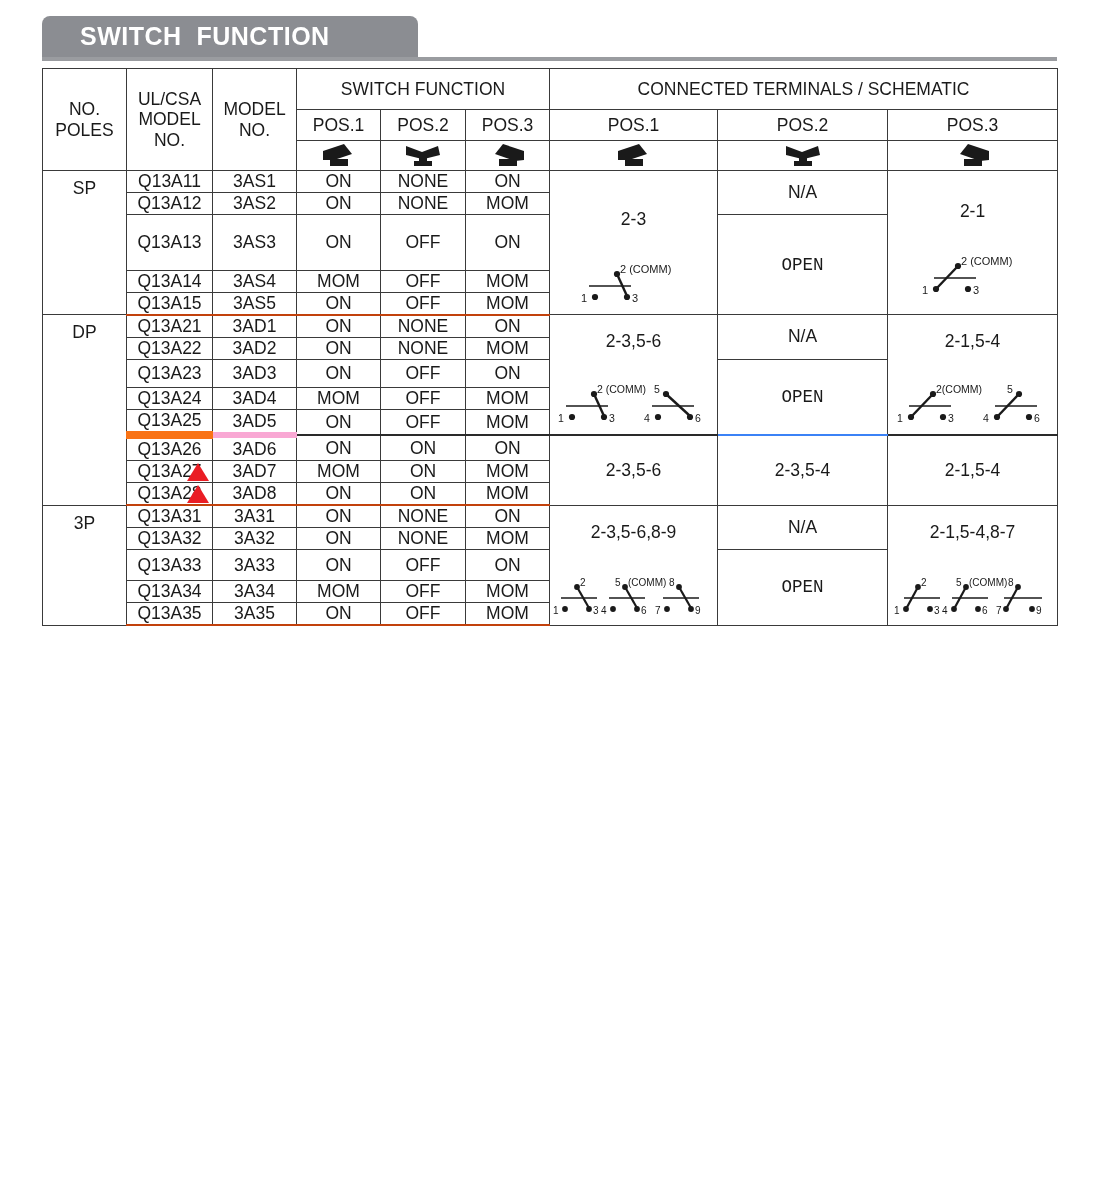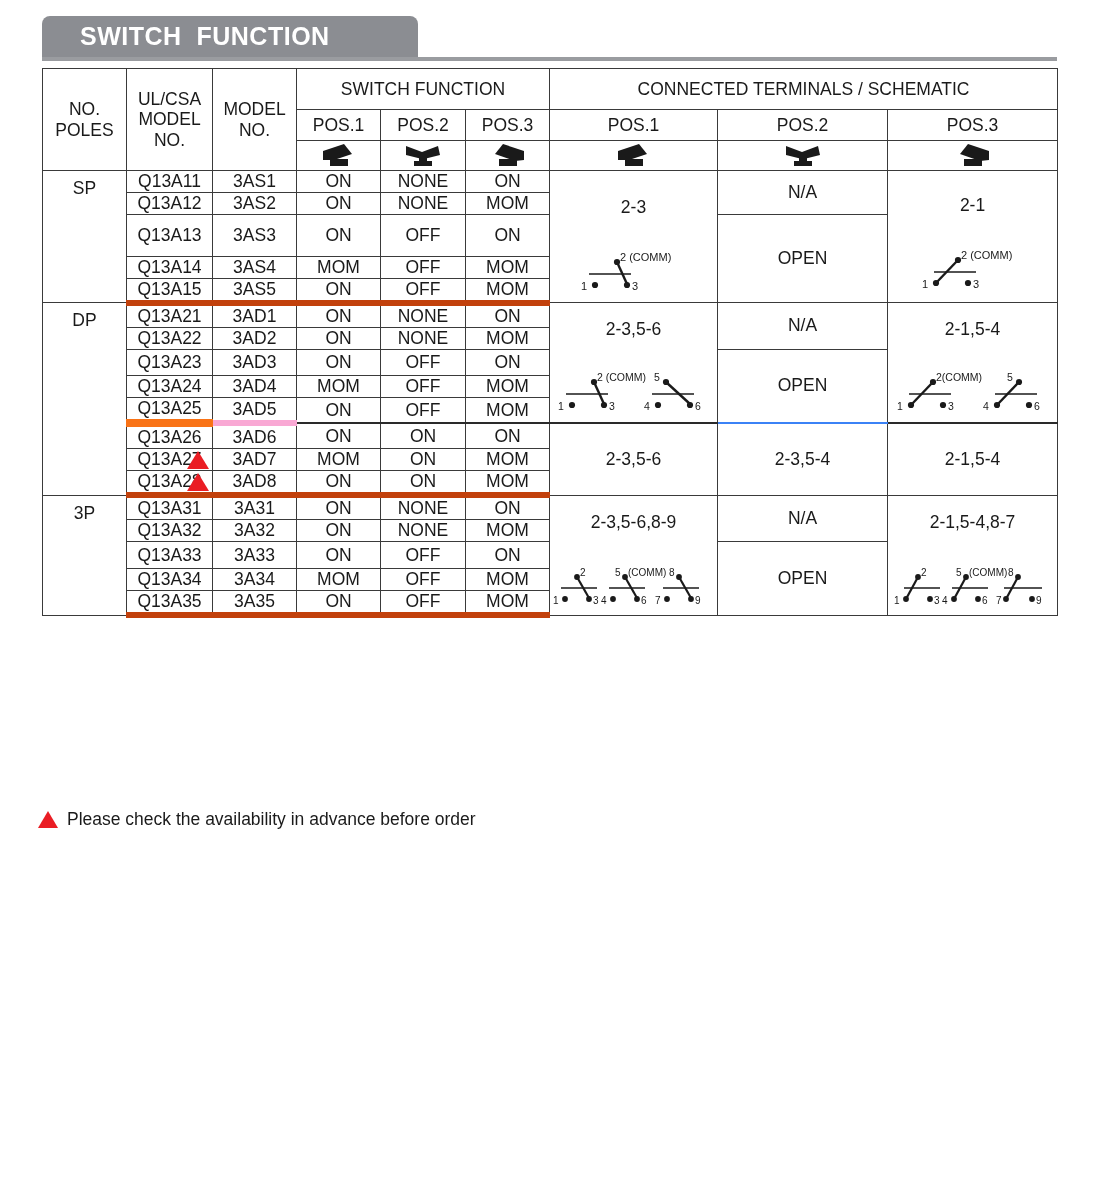--- a/index.html
+++ b/index.html
@@ -39,37 +39,37 @@
   }
   #fn-table td, #fn-table th {
     border:1px solid #3a3a3a;
     text-align:center; vertical-align:middle;
     font-weight:normal;
     font-size:17.5px;
     padding:0;
     background:#fff;
   }
   .thick-top > td, .thick-top > th { border-top:2px solid #2a2a2a; }
-  #fn-table tr.grp-end > td { border-bottom:6px solid #c2410c; }
+  #fn-table tr.grp-end > td { border-bottom:2px solid #c2410c; }
 
   .hdr { font-size:17.5px; line-height:1.18; }
   .r-txt { height:22px; }
   .pole-cell { font-size:17.5px; position:relative; }
   .tri-cell { position:relative; }
   .tri {
     position:absolute; right:3px; top:50%; transform:translateY(-50%);
     width:0; height:0;
     border-left:11px solid transparent;
     border-right:11px solid transparent;
     border-bottom:18px solid #ea1d24;
   }
   .sch-cell { position:relative; }
   .sch-label { font-size:17.5px;margin-top:28px; }
   .sch-art { display:block; margin:0 auto; }
-  .open-cell { font-size:17.5px; }
+  .open-cell { font-size:17.5px;font-family:Liberation Mono, monospace; }
   .icon-row td { height:30px; }
   .sw-icon { display:block; margin:0 auto; }
 
   
   #notes { position:absolute; left:38px; top:806px; width:700px; }
   .note-line { display:flex; align-items:center; font-size:17.5px; line-height:1.5; }
   .note-line.n1 { margin-bottom:5px; }
   .note-tri {
     width:0; height:0; margin-right:9px;
     border-left:10px solid transparent;
@@ -177,21 +177,21 @@
 
     <tr class="thick-top">
       <td rowspan="5" class="pole-cell" style="vertical-align:top;padding-top:7px">SP</td>
       <td class="r-txt tri-cell">Q13A11</td>
       <td>3AS1</td>
       <td>ON</td>
       <td>NONE</td>
       <td>ON</td>
 
       <td rowspan="5" class="sch-cell">
-        <div class="sch-label" style="margin-top:26px">2-3</div>
+        <div class="sch-label" style="margin-top:38px">2-3</div>
         <svg class="sch-art" width="150" height="58" viewBox="0 0 150 58" style="margin-top:26px">
           <g stroke="#1a1a1a" fill="#1a1a1a" font-family="Liberation Sans, sans-serif">
             <line x1="30" y1="30" x2="72" y2="30" stroke-width="1.6"></line>
             <line x1="58" y1="18" x2="68" y2="40" stroke-width="2.4"></line>
             <circle cx="58" cy="18" r="3.1" stroke="none"></circle>
             <circle cx="36" cy="41" r="3.1" stroke="none"></circle>
             <circle cx="68" cy="41" r="3.1" stroke="none"></circle>
             <text x="61" y="17" font-size="11" stroke="none">2 (COMM)</text>
             <text x="22" y="46" font-size="11" stroke="none">1</text>
             <text x="73" y="46" font-size="11" stroke="none">3</text>
@@ -489,17 +489,13 @@
       <td>3A35</td>
       <td>ON</td>
       <td>OFF</td>
       <td>MOM</td>
     </tr>
 
   </tbody>
 </table>
 
 <div id="notes">
-  <div class="note-line">
-    <span class="note-tri"></span>
-    <span>Please check the availability in advance before order</span>
-  </div>
 </div>
 
 </body></html>

